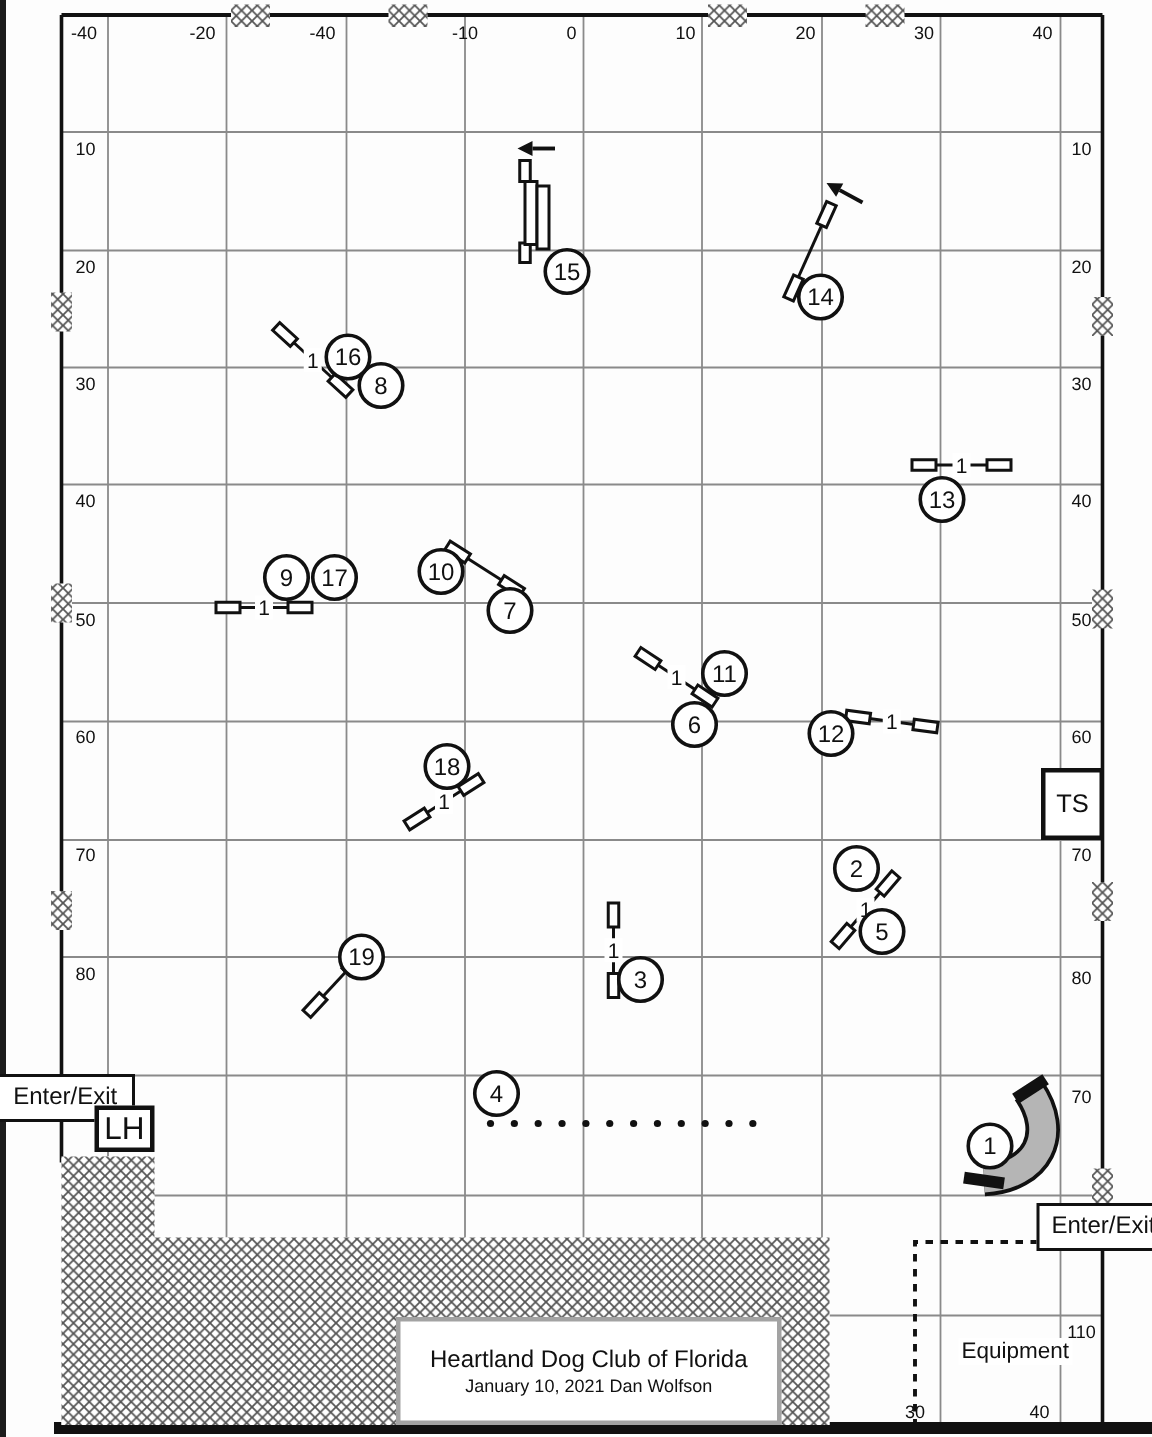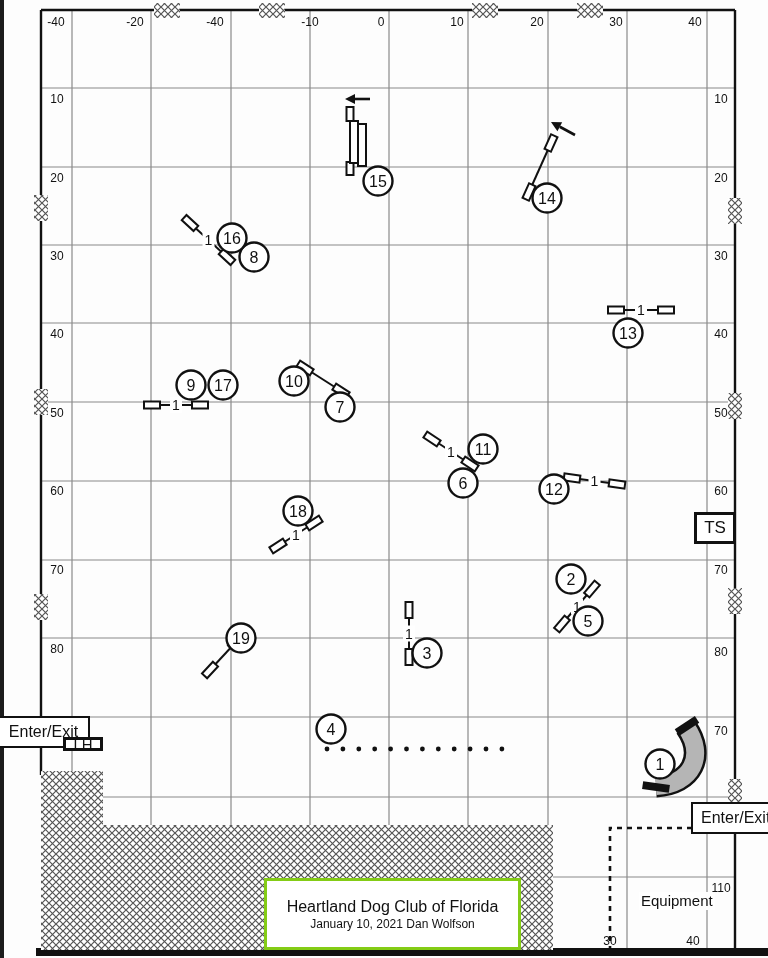--- a/index.html
+++ b/index.html
@@ -15,21 +15,21 @@
   }
   .axis-label{
     position:absolute;transform:translate(-50%,-50%);
     font-size:12px;color:#111;background:transparent;line-height:1;white-space:nowrap;
   }
   .plain-label{
     position:absolute;font-size:15px;color:#111;background:#fff;padding:0 2px;line-height:1.2;white-space:nowrap;
   }
   .title-box{
     position:absolute;left:264px;top:878px;width:257px;height:72px;
-    background:#fff;border:3px solid #84cc16;box-sizing:border-box;
+    background:#fff;border:3px solid #a3a3a3;box-sizing:border-box;
     display:flex;flex-direction:column;align-items:center;justify-content:center;
     text-align:center;line-height:1.25;
   }
   .title-club{font-size:16px;}
   .title-main{font-size:25px;font-weight:bold;letter-spacing:.5px;}
   .title-date{font-size:12px;}
 </style>
 </head>
 <body>
 
@@ -203,25 +203,25 @@
         <text x="298" y="516.5" text-anchor="middle" font-size="16" font-family="Liberation Sans, sans-serif" fill="#111111">18</text>
         <circle cx="241" cy="638" r="14.5" fill="#fff" stroke="#111111" stroke-width="2.4"></circle>
         <text x="241" y="643.5" text-anchor="middle" font-size="16" font-family="Liberation Sans, sans-serif" fill="#111111">19</text>
       </g>
   </svg>
 
   <div class="box" style="left:-3px;top:716px;width:93px;height:32px;">
     <span>Enter/Exit</span>
   </div>
 
-  <div class="box" style="left:63px;top:737px;width:40px;height:14px;border-width:3px;font-size:15px;">
+  <div class="box" style="left:63px;top:737px;width:40px;height:31px;border-width:3px;font-size:21px;">
     <span>LH</span>
   </div>
 
-  <div class="box" style="left:694px;top:512px;width:42px;height:32px;border-width:3px;font-size:17px;">
+  <div class="box" style="left:694px;top:512px;width:42px;height:48px;border-width:3px;font-size:17px;">
     <span>TS</span>
   </div>
 
   <div class="box" style="left:691px;top:802px;width:95px;height:32px;justify-content:flex-start;padding-left:8px;">
     <span>Enter/Exit</span>
   </div>
 
   <div class="plain-label" style="left:639px;top:858px;margin-top:34px;">Equipment</div>
 
   <div class="title-box">

